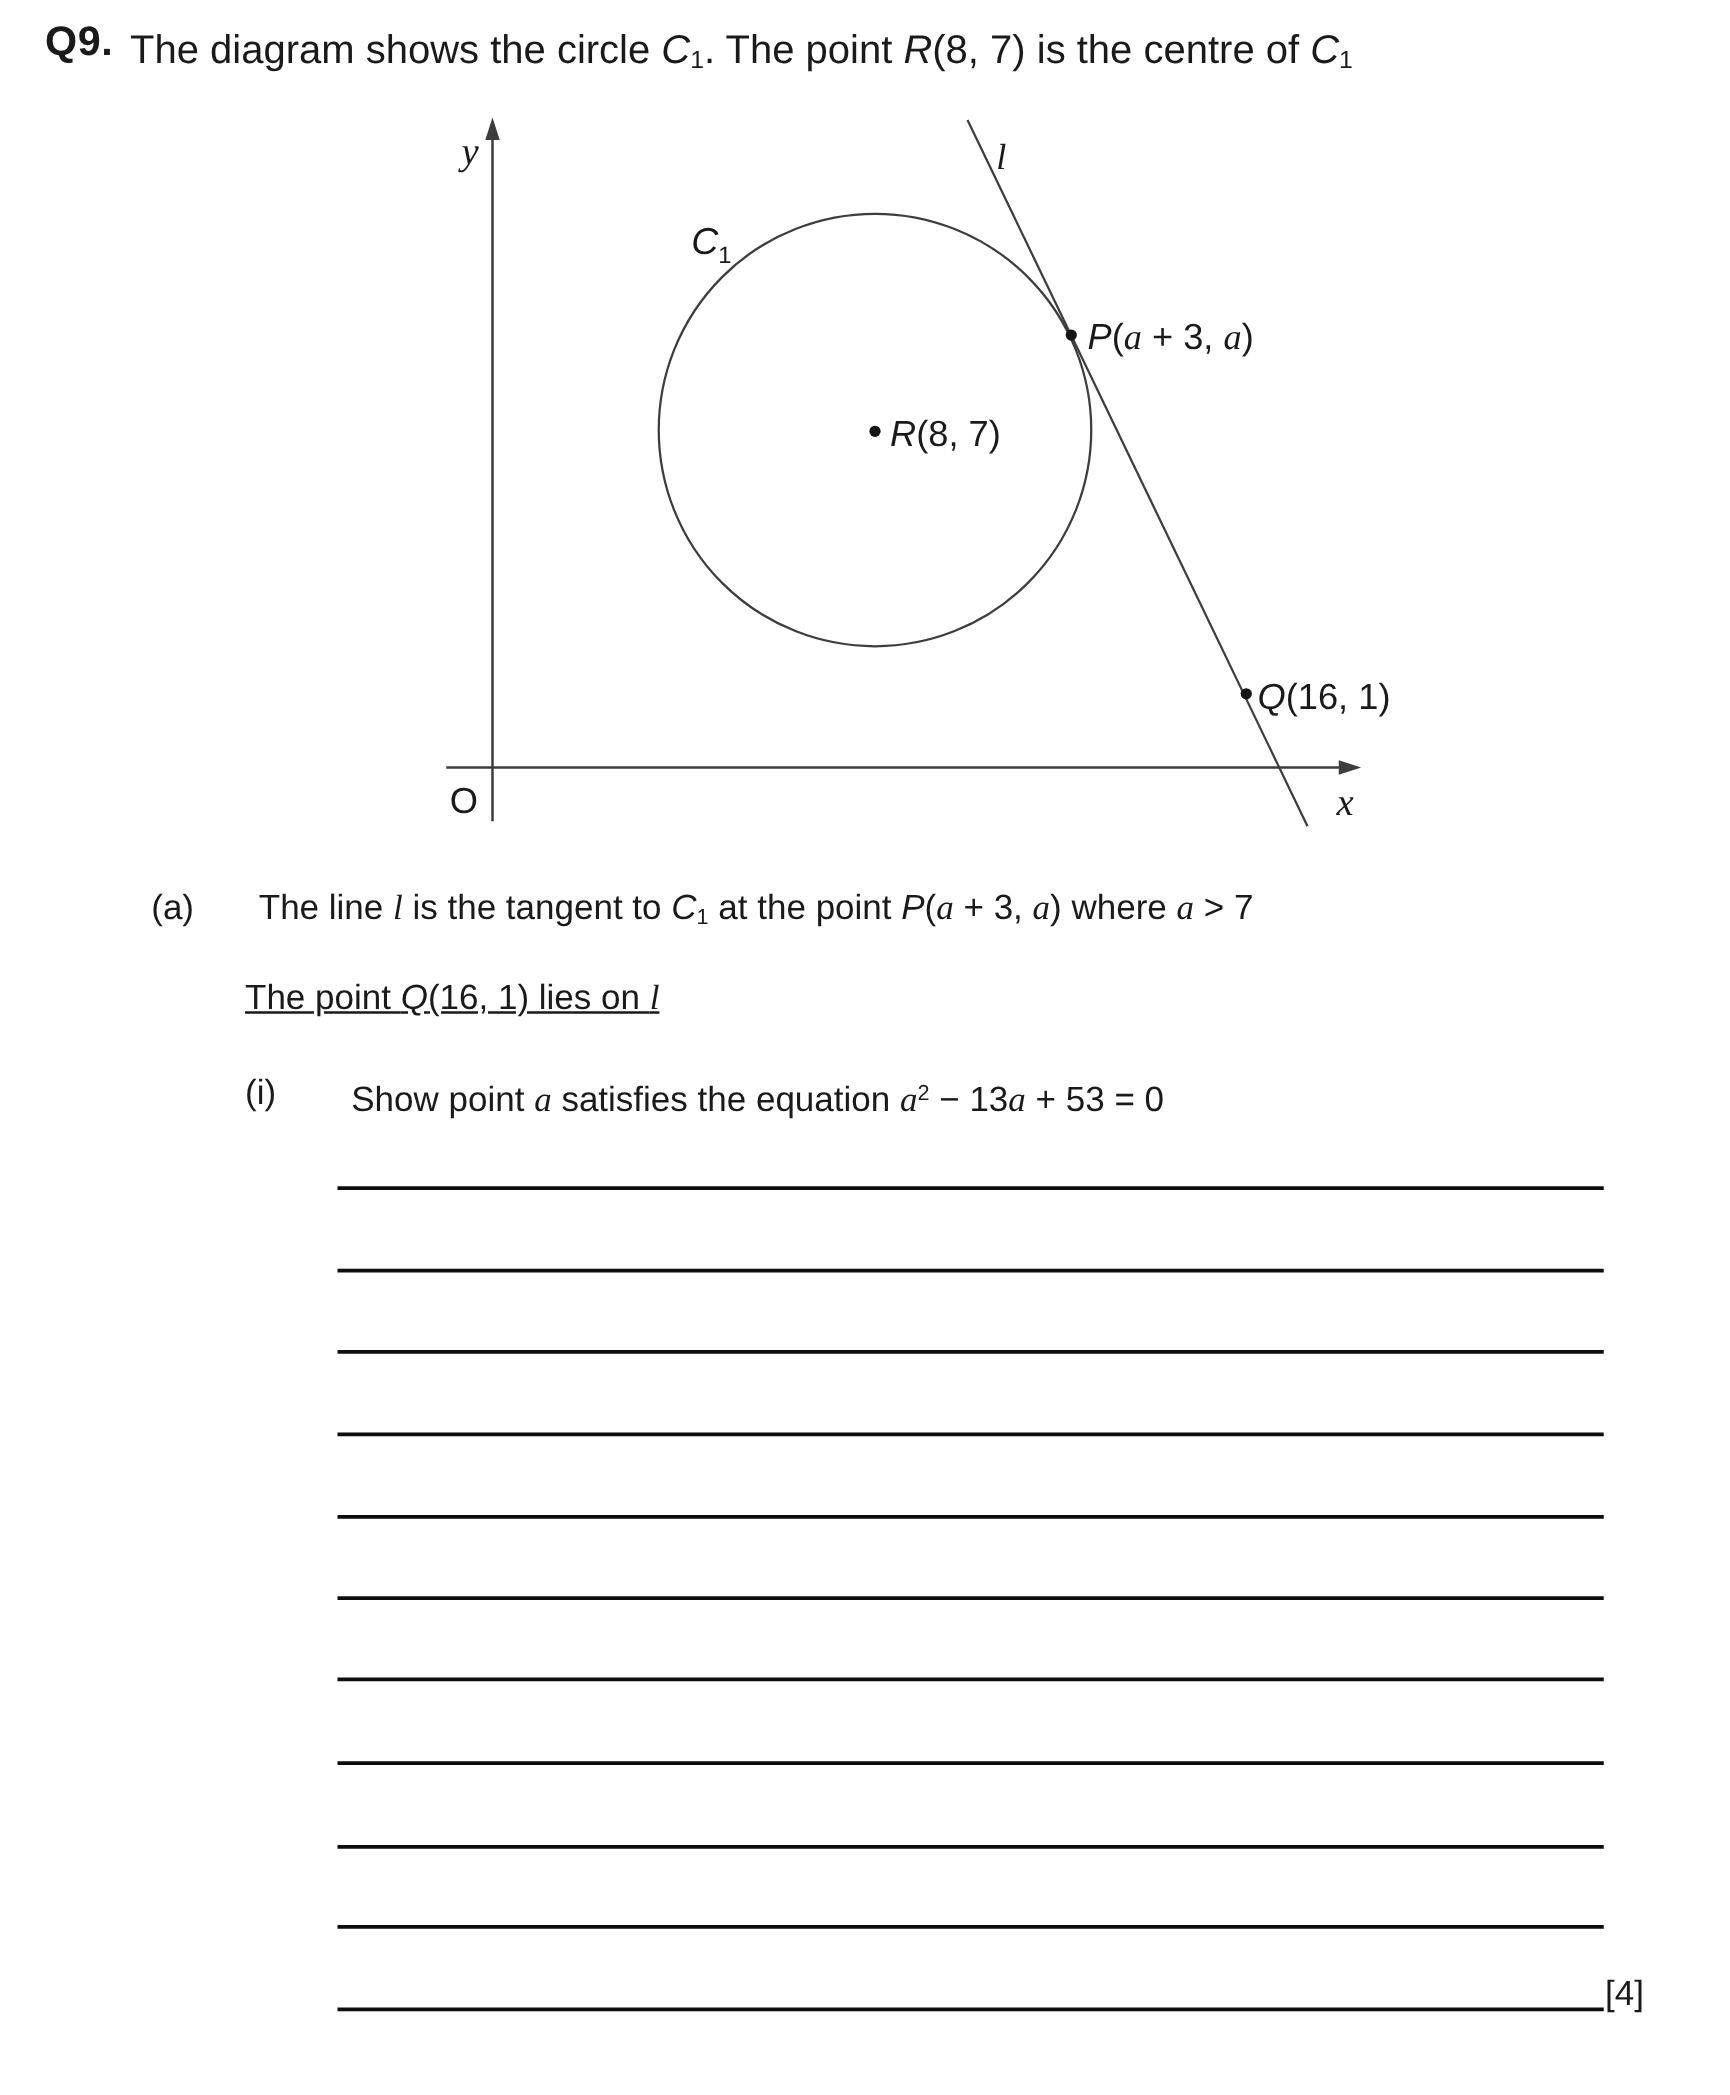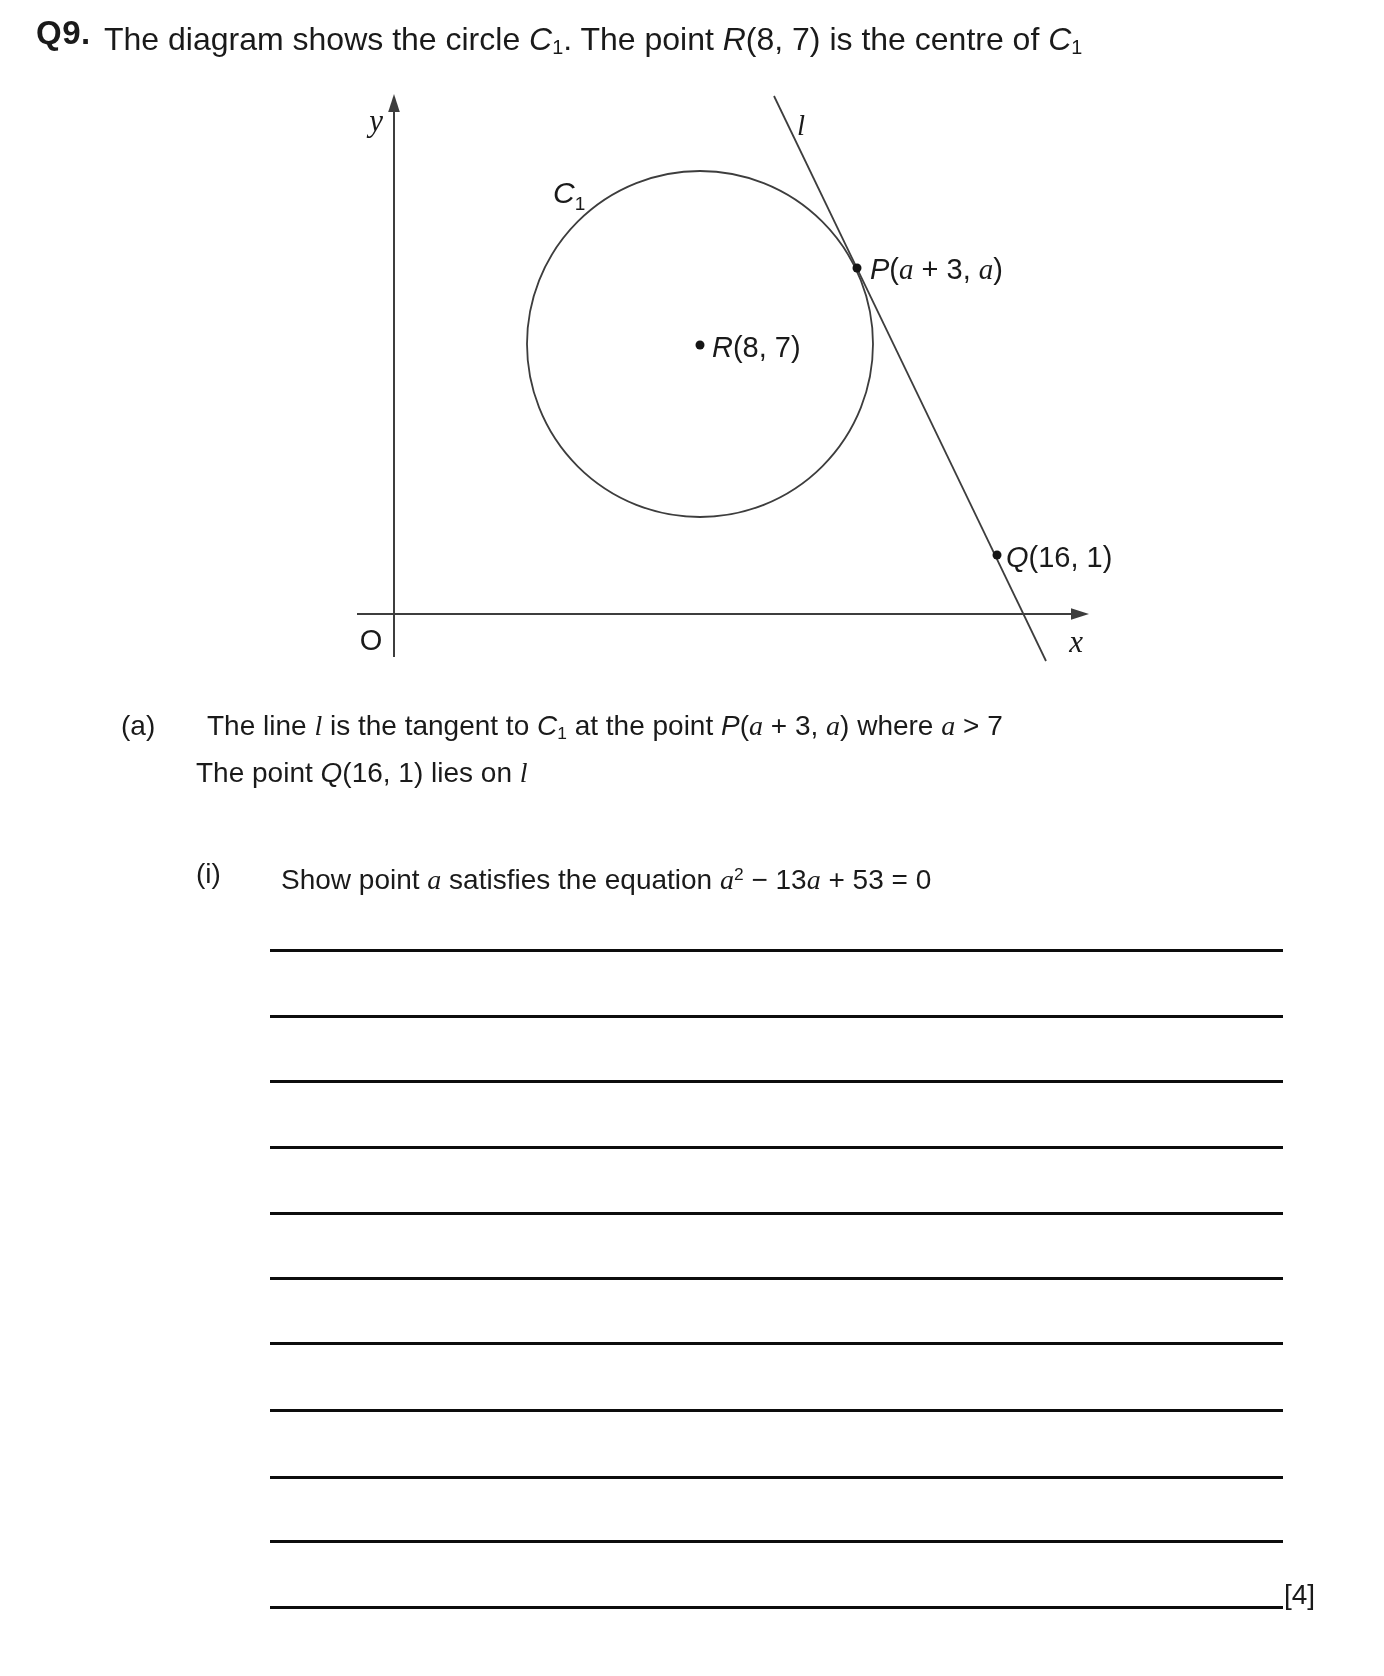--- a/index.html
+++ b/index.html
@@ -7,21 +7,21 @@
     width:1384px; height:1676px; position:relative; overflow:hidden;
     background:#ffffff; color:#1a1a1a;
     font-family:"Liberation Sans", sans-serif;
   }
   .abs { position:absolute; white-space:nowrap; }
   .qnum { left:36px; top:14px; font-size:33px; font-weight:bold; letter-spacing:0.5px; }
   .header { left:92px; top:21px; font-size:32px;margin-left:12px; }
   .body-text { font-size:28px; line-height:34px; }
   .pa-label  { left:121px; top:709px; }
   .pa-line1  { left:207px; top:709px; }
-  .pa-line2  { left:196px; top:756px; }
+  .pa-line2  { left:196px; top:781px;text-decoration:underline; }
   .pi-label  { left:196px; top:857px; }
   .pi-text   { left:281px; top:857px; }
   .marks     { left:1284px; top:1579px; font-size:28px; }
 
   
   .r-it    { font-family:"Liberation Serif", serif; font-style:italic; }
   .r-isans { font-style:italic; }
   .r-sub   { font-size:0.62em; vertical-align:-0.22em; }
   .r-sup   { font-size:0.62em; vertical-align:0.5em; }
 

